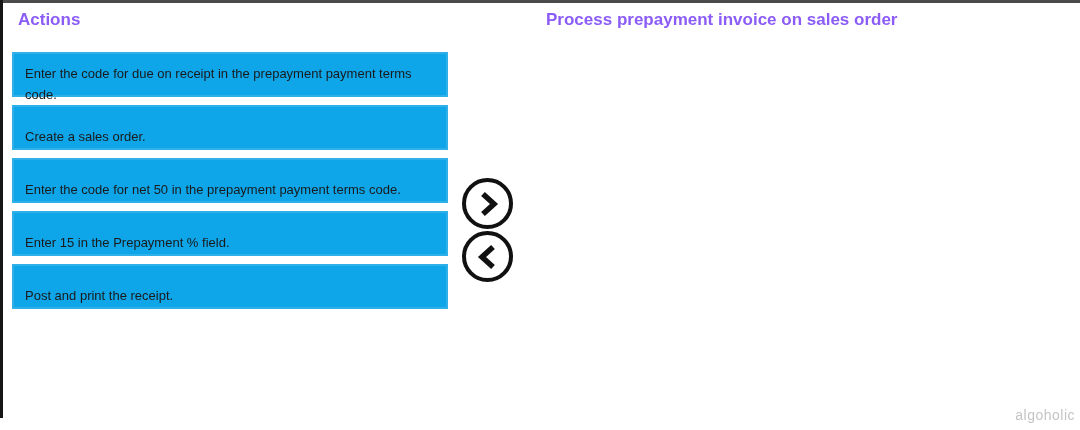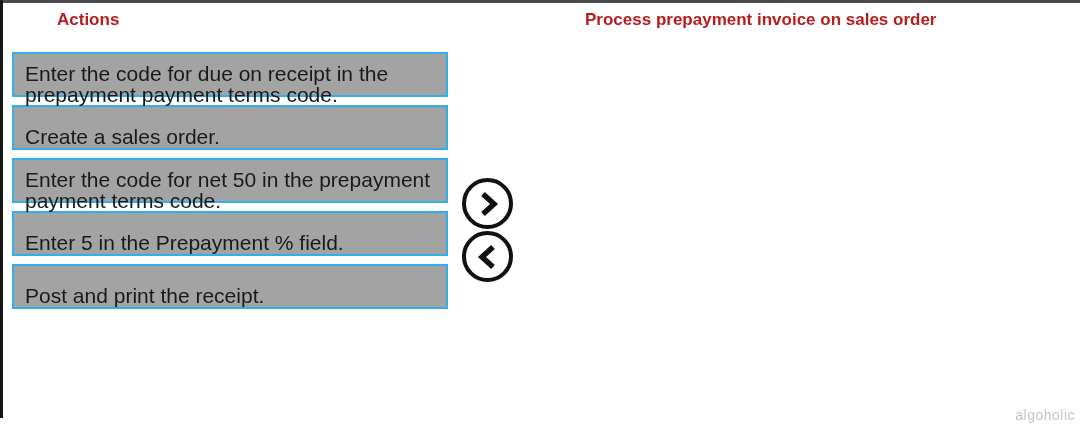--- a/index.html
+++ b/index.html
@@ -24,44 +24,43 @@
   .frame-left {
     position: absolute; top: 0; left: 0;
     width: 3px; height: 418px;
     background: var(--frame-left);
   }
   .panel-title {
     position: absolute;
     top: 10px;
     font-size: 17px;
     font-weight: bold;
-    color: #b91c1c;
+    color: #8b5cf6;
     white-space: nowrap;
-    margin-left: 39px;
   }
   .actions-title { left: 18px; }
   .answer-title  { left: 546px; text-align: right; }
 
   .actions-list {
     position: absolute;
     left: 12px; top: 52px;
     width: 436px;
   }
   .action-box {
     width: 436px;
     height: 45px;
     border: 2px solid var(--action-box-border);
     margin-bottom: 8px;
     display: flex;
     align-items: center;
     padding: 18px 11px 0 11px;
-    font-size: 21px;
+    font-size: 13px;
     line-height: 21px;
     color: #1a1a1a;
-    background: #a3a3a3;
+    background: #0ea5e9;
     cursor: grab;
   }
   .move-buttons {
     position: absolute;
     left: 462px; top: 178px;
     display: flex;
     flex-direction: column;
     gap: 2px;
   }
   .move-btn {
@@ -91,21 +90,21 @@
 <div class="frame-left"></div>
 
 <div class="panel-title actions-title">Actions</div>
 
 <div class="panel-title answer-title">Process prepayment invoice on sales order</div>
 
 <div class="actions-list">
   <div class="action-box">Enter the code for due on receipt in the prepayment payment terms code.</div>
   <div class="action-box">Create a sales order.</div>
   <div class="action-box">Enter the code for net 50 in the prepayment payment terms code.</div>
-  <div class="action-box">Enter 5 in the Prepayment % field.</div>
+  <div class="action-box">Enter 15 in the Prepayment % field.</div>
   <div class="action-box">Post and print the receipt.</div>
 </div>
 
 <div class="move-buttons">
   <button class="move-btn">
     <span>
       <svg width="22" height="26" viewBox="0 0 22 26">
         <path d="M6 3 L17 13 L6 23" fill="none" stroke="#111" stroke-width="5.5" stroke-linecap="butt" stroke-linejoin="miter"></path>
       </svg>
     </span>

